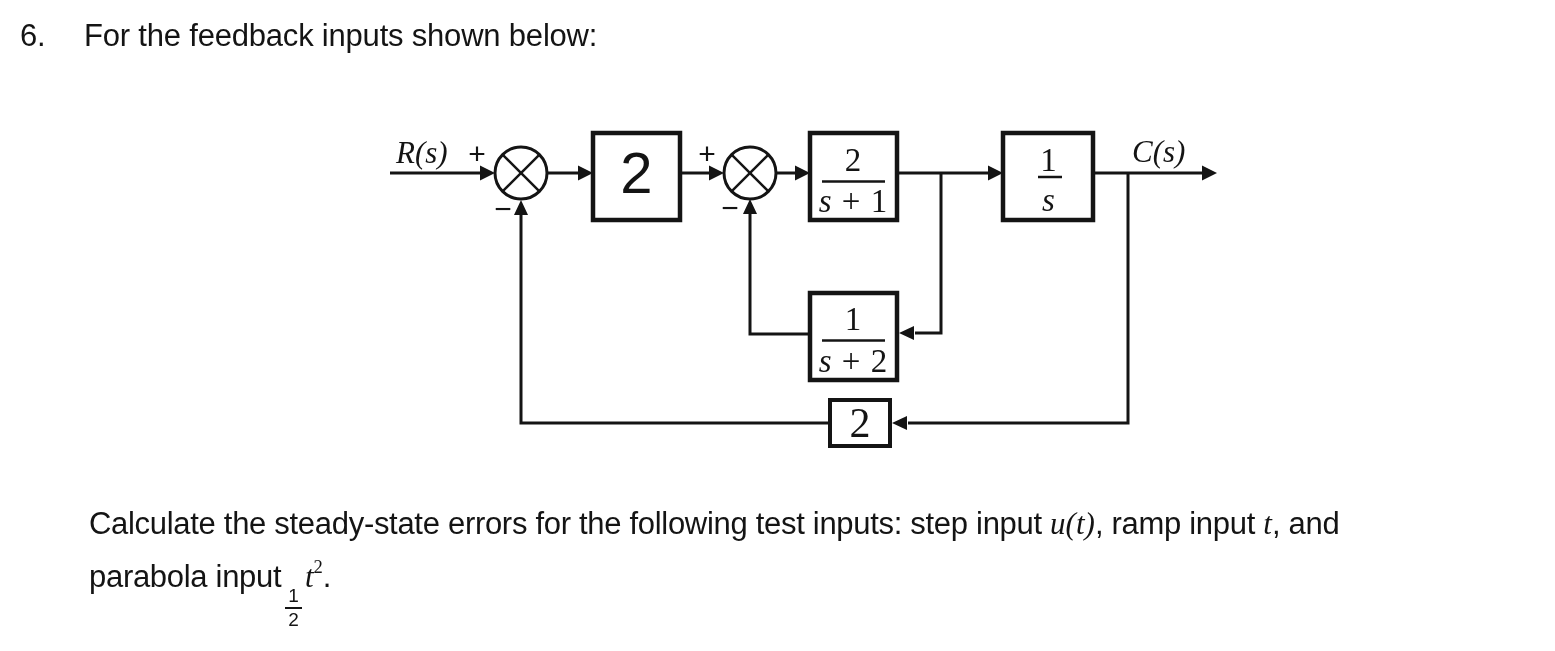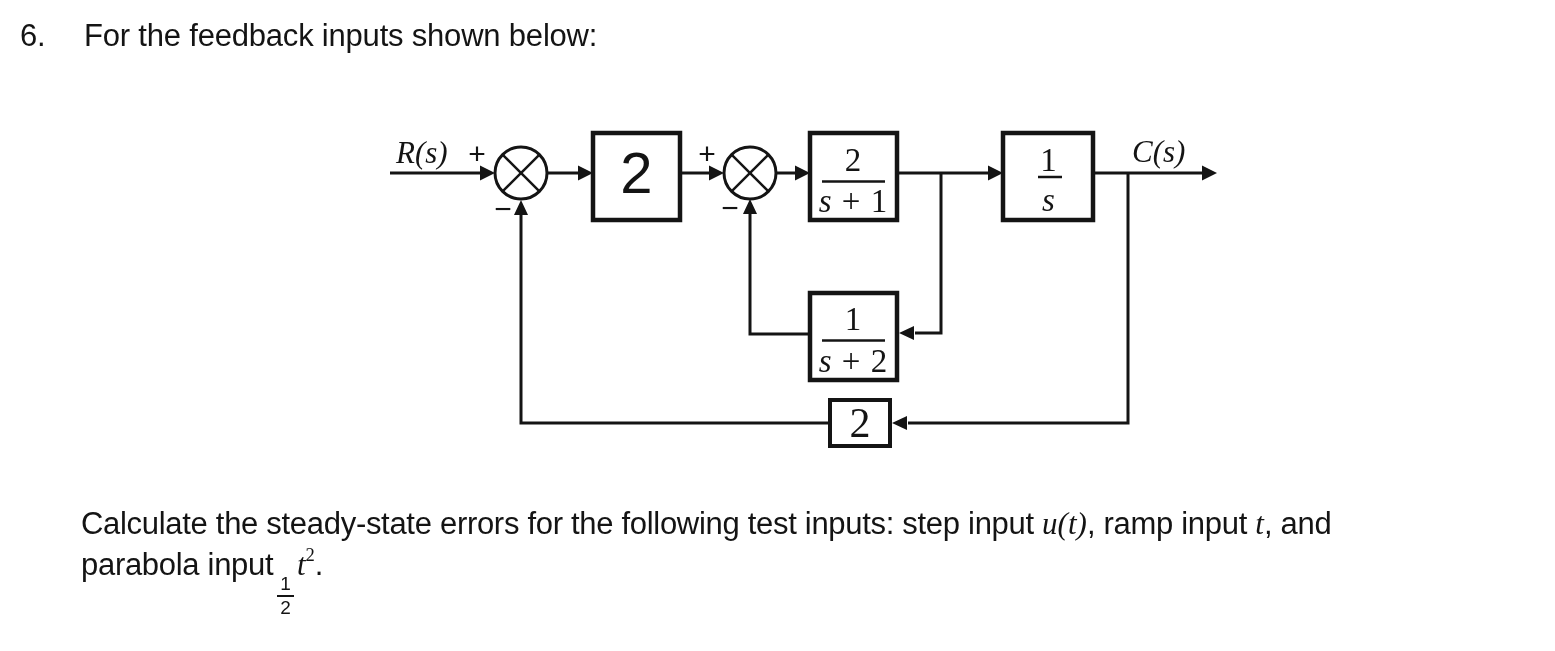--- a/index.html
+++ b/index.html
@@ -13,25 +13,25 @@
   }
   
   .heading{
     position:absolute;top:18px;left:20px;
     font-size:31px;letter-spacing:-0.2px;
     display:flex;white-space:nowrap;
   }
   .heading .qnum{display:inline-block;width:64px;}
   
   .question{
-    position:absolute;left:81px;top:506px;
+    position:absolute;left:89px;top:506px;
     font-size:31px;letter-spacing:-0.3px;
     white-space:nowrap;
   }
-  .qline2{margin-top:2px;}
+  .qline2{margin-top:14px;}
   .math{
     font-family:"Liberation Serif",serif;
     font-style:italic;letter-spacing:0;
   }
   .sup{
     font-family:"Liberation Serif",serif;
     font-style:normal;
     font-size:0.6em;
     vertical-align:14px;
     letter-spacing:0;

